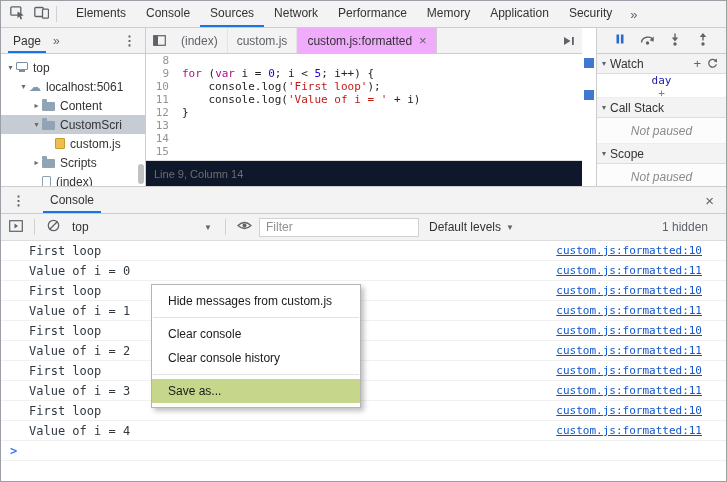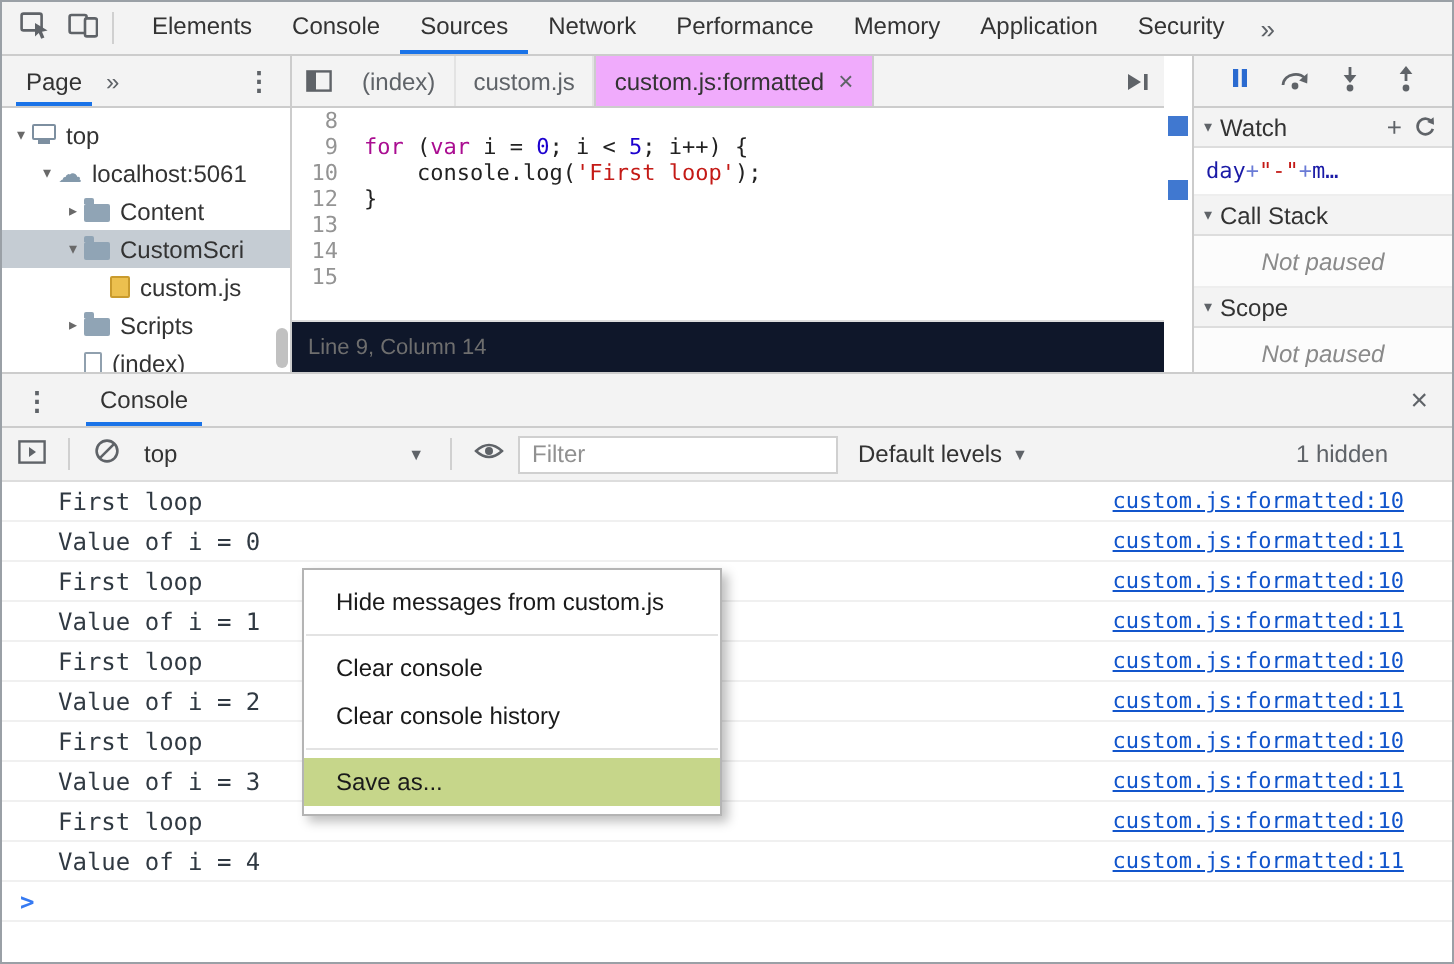--- a/index.html
+++ b/index.html
@@ -67,41 +67,41 @@
 
   
   .debug-pane { position:absolute; right:0; top:0; bottom:0; width:130px; border-left:1px solid #ccc; background:#fff; overflow:hidden; }
   .debug-toolbar { height:26px; background:#f3f3f3; border-bottom:1px solid #ccc; display:flex; align-items:center; justify-content:space-evenly; padding:0 6px; }
   .dbg-btn { width:20px; height:20px; display:flex; align-items:center; justify-content:center; }
   .section-header { height:20px; background:#f3f3f3; border-bottom:1px solid #ddd; display:flex; align-items:center; padding:0 5px; }
   .tri { font-size:8px; color:#5f6368; margin-right:4px; }
   .spacer { flex:1; }
   .mini-btn { color:#5f6368; padding:0 3px; font-size:13px; display:flex; align-items:center; }
   .watch-expr { height:24px; border-bottom:1px solid #eee; display:flex; align-items:center; padding:0 6px;
-                font:11px "DejaVu Sans Mono",monospace; white-space:nowrap; overflow:hidden; }
+                font:11px "DejaVu Sans Mono",monospace; white-space:nowrap; overflow:hidden;flex-direction:column; }
   .we-id { color:#1a1aa6; } .we-op { color:#6a7bd6; } .we-str { color:#c41a16; }
   .not-paused { height:26px; display:flex; align-items:center; justify-content:center; font-style:italic;
                 color:#8a8a8a; border-bottom:1px solid #eee; background:#fcfcfc; }
 
   
   .drawer { position:absolute; top:185px; left:0; right:0; bottom:0; border-top:1px solid #ccc; background:#fff; }
   .drawer-header { height:27px; background:#f3f3f3; border-bottom:1px solid #ccc; display:flex; align-items:stretch; padding:0 6px; }
   .drawer-header .menu-dots { margin:0; align-self:center; }
   .drawer-tab { position:relative; display:flex; align-items:center; padding:0 10px; margin-left:10px; color:#333; }
   .drawer-tab.active::after { content:""; position:absolute; left:3px; right:3px; bottom:0; height:2px; background:#1a73e8; }
   .close-x { align-self:center; color:#5f6368; font-size:15px; padding:0 6px; }
   .console-toolbar { height:27px; background:#f3f3f3; border-bottom:1px solid #ddd; display:flex; align-items:center; padding:0 6px; gap:6px; }
   .ct-btn { width:18px; height:18px; display:flex; align-items:center; justify-content:center; flex:none; }
   .context-select { width:148px; display:flex; align-items:center; justify-content:space-between; padding:0 4px; color:#333; flex:none; }
   .dd-arrow { font-size:8px; color:#5f6368; }
   .filter-input { width:160px; height:19px; border:1px solid #d0d0d0; background:#fff; padding:0 6px;
                   font:12px "Liberation Sans",sans-serif; color:#333; flex:none; }
   .filter-input::placeholder { color:#919191; }
   .levels { display:flex; align-items:center; gap:5px; color:#333; padding:0 4px; flex:none; }
-  .hidden-count { margin-left:auto; margin-right:26px; color:#5f6368;text-align:center; }
+  .hidden-count { margin-left:auto; margin-right:12px; color:#5f6368;text-align:center; }
   .console-row { display:flex; justify-content:space-between; align-items:center; height:20px;
                  border-bottom:1px solid #f0f0f0; font:12px "DejaVu Sans Mono",monospace;
                  padding:0 24px 0 28px; color:#303942;gap:22px; }
   .console-link { color:#1155cc; text-decoration:underline; font-size:11px; }
   .console-prompt { height:20px; display:flex; align-items:center; padding-left:9px; border-bottom:1px solid #f0f0f0;
                     font:12px "DejaVu Sans Mono",monospace; }
   .chev { color:#367af2; font-weight:bold; }
 
   
   .context-menu { position:absolute; left:150px; top:283px; width:210px; background:#fff; border:1px solid #b4b4b4;
@@ -228,20 +228,24 @@
           </div>
           <div class="code-line">
             <span class="code-ln">9</span>
             <span class="code-src"><span class="tok-kw">for</span><span class="tok-plain"> (</span><span class="tok-kw">var</span><span class="tok-plain"> i = </span><span class="tok-num">0</span><span class="tok-plain">; i &lt; </span><span class="tok-num">5</span><span class="tok-plain">; i++) {</span></span>
           </div>
           <div class="code-line">
             <span class="code-ln">10</span>
             <span class="code-src"><span class="tok-plain">    console.log(</span><span class="tok-str">'First loop'</span><span class="tok-plain">);</span></span>
           </div>
           <div class="code-line">
+            <span class="code-ln">11</span>
+            <span class="code-src"><span class="tok-plain">    console.log(</span><span class="tok-str">'Value of i = '</span><span class="tok-plain"> + i)</span></span>
+          </div>
+          <div class="code-line">
             <span class="code-ln">12</span>
             <span class="code-src"><span class="tok-plain">}</span></span>
           </div>
           <div class="code-line">
             <span class="code-ln">13</span>
             <span class="code-src"></span>
           </div>
           <div class="code-line">
             <span class="code-ln">14</span>
             <span class="code-src"></span>

